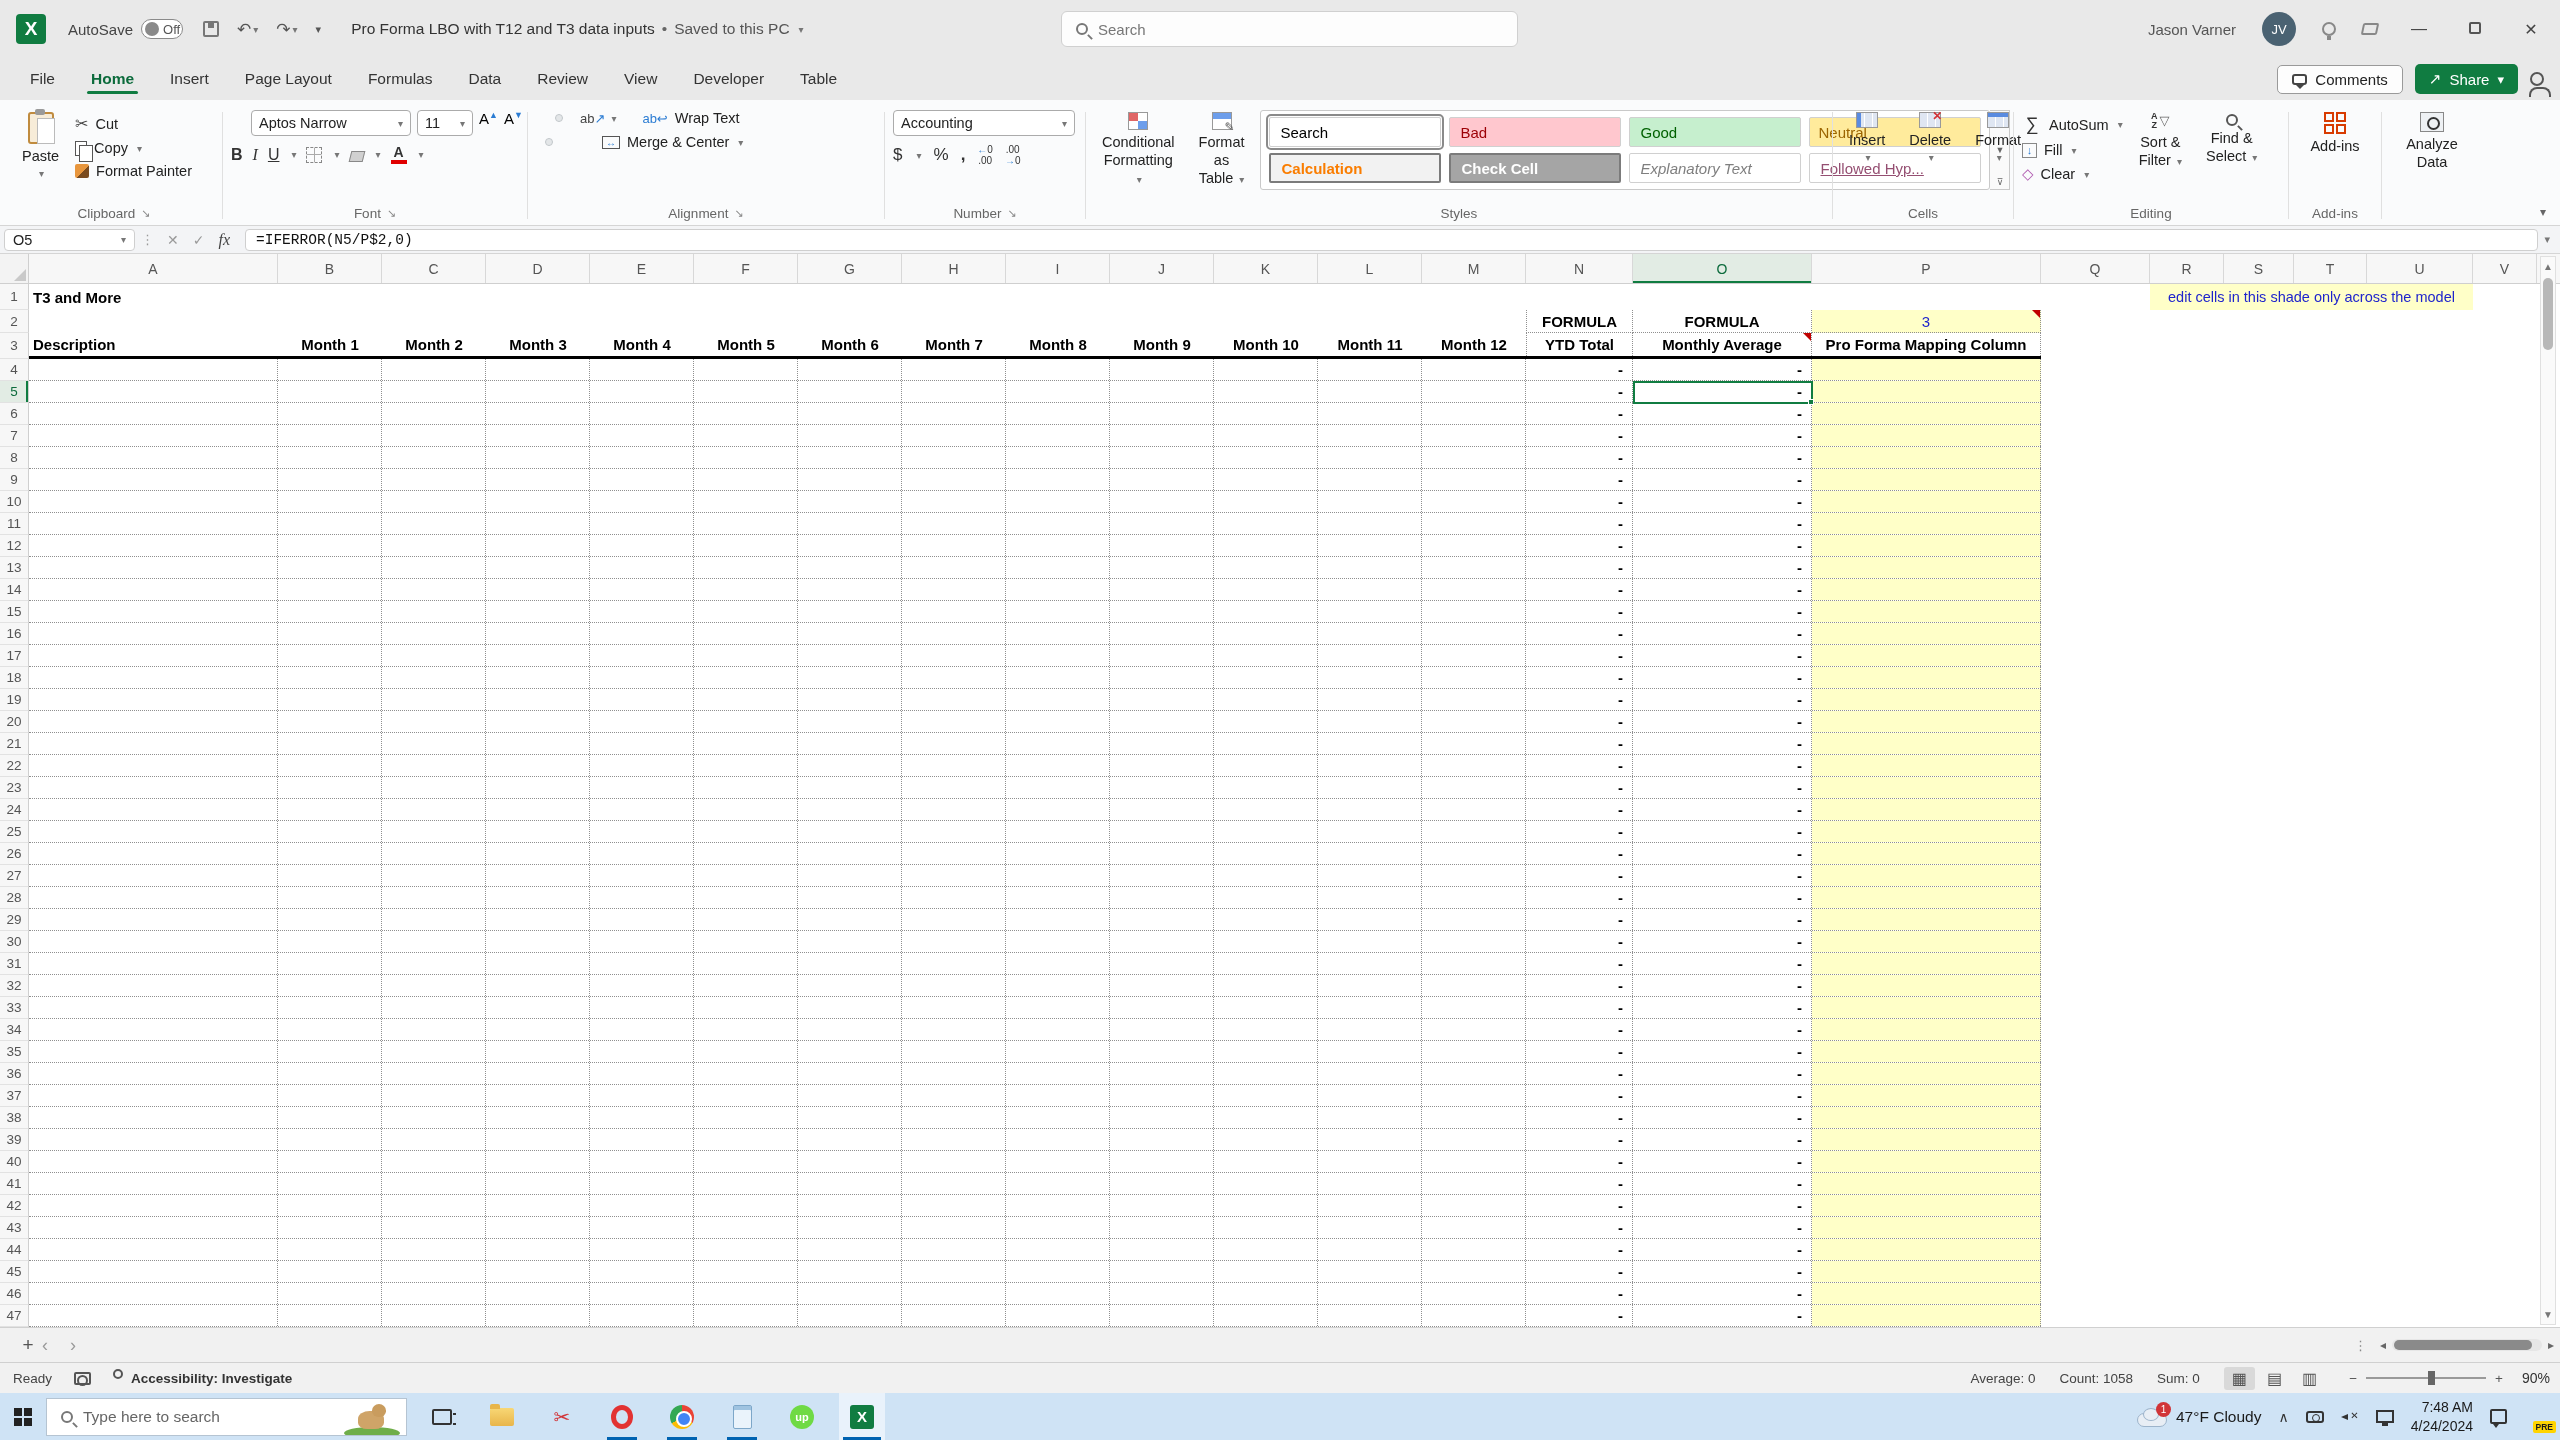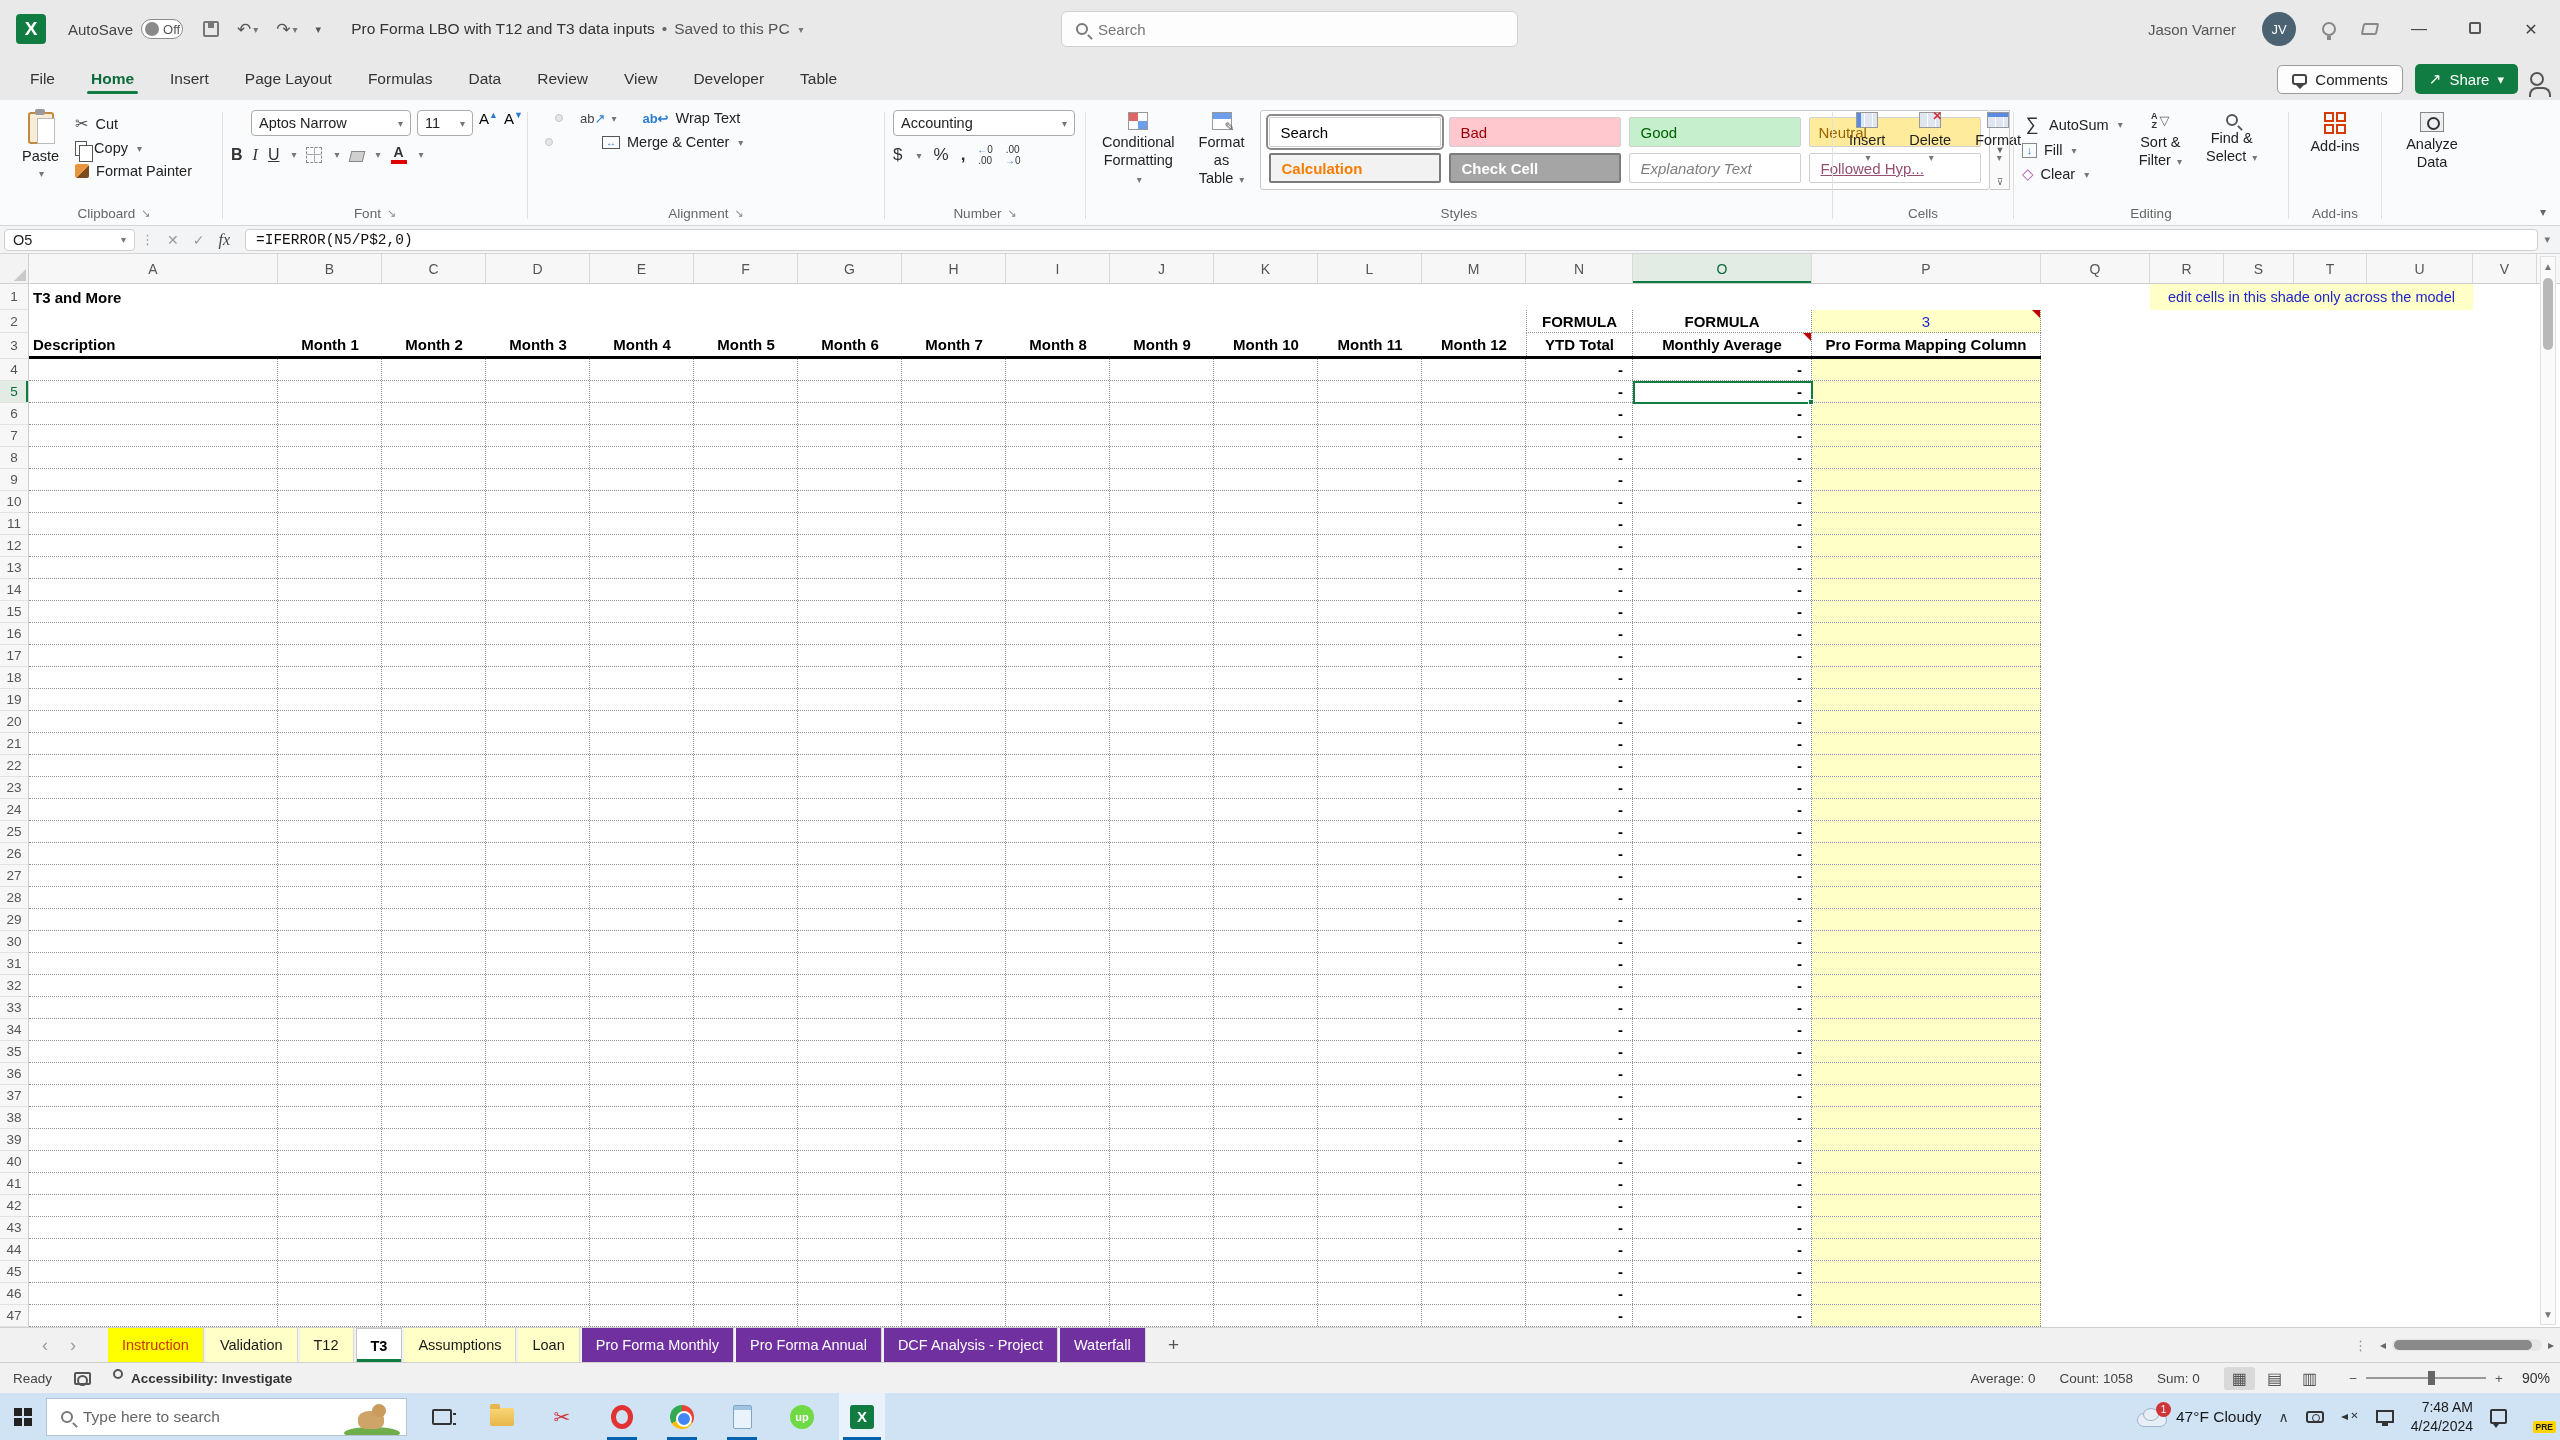--- a/index.html
+++ b/index.html
@@ -74,21 +74,21 @@
       linear-gradient(#aaa,#aaa) center/100% 1px no-repeat,
       linear-gradient(#aaa,#aaa) center/1px 100% no-repeat; }
   .fill-ico { width:14px; height:11px; background:#d0d0d0; transform:skewX(-14deg); border:1px solid #888; position:relative; top:2px; }
   .fontcolor-ico { display:flex; flex-direction:column; align-items:center; line-height:1; }
   .fontcolor-ico .A { font-size:14px; font-weight:bold; color:#333; }
   .fontcolor-ico .bar { width:16px; height:4px; background:#e00000; margin-top:1px; }
   .align-ico { width:16px; height:12px; background:repeating-linear-gradient(#555 0 2px, transparent 2px 5px); }
   .align-btn { padding:3px; border-radius:3px; }
   .align-btn.sel { background:#e3e6e8; outline:1px solid #bfc4c8; }
   .wrap-row, .merge-row { display:flex; align-items:center; gap:7px; font-size:14.5px; color:#222; }
-  .wrap-ico { font-size:13px; color:#2b7cd3; font-weight:bold;text-align:center; }
+  .wrap-ico { font-size:13px; color:#2b7cd3; font-weight:normal;text-align:center; }
   .merge-ico { width:18px; height:13px; border:1px solid #555; color:#2b7cd3; font-size:10px; display:flex; align-items:center; justify-content:center; }
   .num-sym { font-size:17px; color:#333; }
   .dec-ico { font-size:10px; color:#333; line-height:1.1; text-align:center; }
   .dec-ico .ar { color:#2b7cd3; }
   .cf-ico { width:20px; height:18px; border:1px solid #999; display:grid; grid-template-columns:1fr 1fr; grid-template-rows:1fr 1fr; }
   .cf-ico i:nth-child(1){background:#e06666;} .cf-ico i:nth-child(2){background:#fff;}
   .cf-ico i:nth-child(3){background:#fff;} .cf-ico i:nth-child(4){background:#6d9eeb;}
   .ft-ico { width:20px; height:18px; border:1px solid #999; background:linear-gradient(#6d9eeb 0 6px, #fff 6px) ; position:relative; }
   .ft-ico::after { content:"✎"; position:absolute; right:-4px; bottom:-6px; font-size:12px; color:#555; }
   .style-gallery { border:1px solid #c9c9c9; border-radius:3px; background:#fff; padding:6px 8px; display:grid; grid-template-columns:repeat(4, 172px); grid-auto-rows:30px; gap:6px 8px; }
@@ -1579,32 +1579,20 @@
 
   <div id="vscroll">
     <span class="vs-arrow">▲</span>
     <span class="vs-thumb"></span>
     <span class="vs-arrow vs-bottom">▼</span>
   </div>
 
   <div id="sheettabs">
     <span class="tab-nav" style="position:absolute; left:30px;">‹</span>
     <span class="tab-nav" style="position:absolute; left:58px;">›</span>
-    <div id="tab-list" style="margin-left:108px;">
-        <div class="sheet-tab" style="background: rgb(255, 255, 0); color: rgb(204, 51, 0);">Instruction</div>
-        <div class="sheet-tab" style="background: rgb(255, 255, 200); color: rgb(26, 26, 26);">Validation</div>
-        <div class="sheet-tab" style="background: rgb(255, 255, 200); color: rgb(26, 26, 26);">T12</div>
-        <div class="sheet-tab active" style="background: rgb(255, 255, 255); color: rgb(0, 0, 0);">T3</div>
-        <div class="sheet-tab" style="background: rgb(255, 255, 200); color: rgb(26, 26, 26);">Assumptions</div>
-        <div class="sheet-tab" style="background: rgb(255, 255, 200); color: rgb(26, 26, 26);">Loan</div>
-        <div class="sheet-tab" style="background: rgb(112, 48, 160); color: rgb(255, 255, 255);">Pro Forma Monthly</div>
-        <div class="sheet-tab" style="background: rgb(112, 48, 160); color: rgb(255, 255, 255);">Pro Forma Annual</div>
-        <div class="sheet-tab" style="background: rgb(112, 48, 160); color: rgb(255, 255, 255);">DCF Analysis - Project</div>
-        <div class="sheet-tab" style="background: rgb(112, 48, 160); color: rgb(255, 255, 255);">Waterfall</div>
-      </div>
     <span class="add-sheet">+</span>
     <div class="hscroll">
       <span class="hs-dots">⋮</span>
       <span class="hs-arrow">◂</span>
       <span class="hs-track">
           <span class="hs-thumb"></span>
         </span>
       <span class="hs-arrow">▸</span>
     </div>
   </div>

